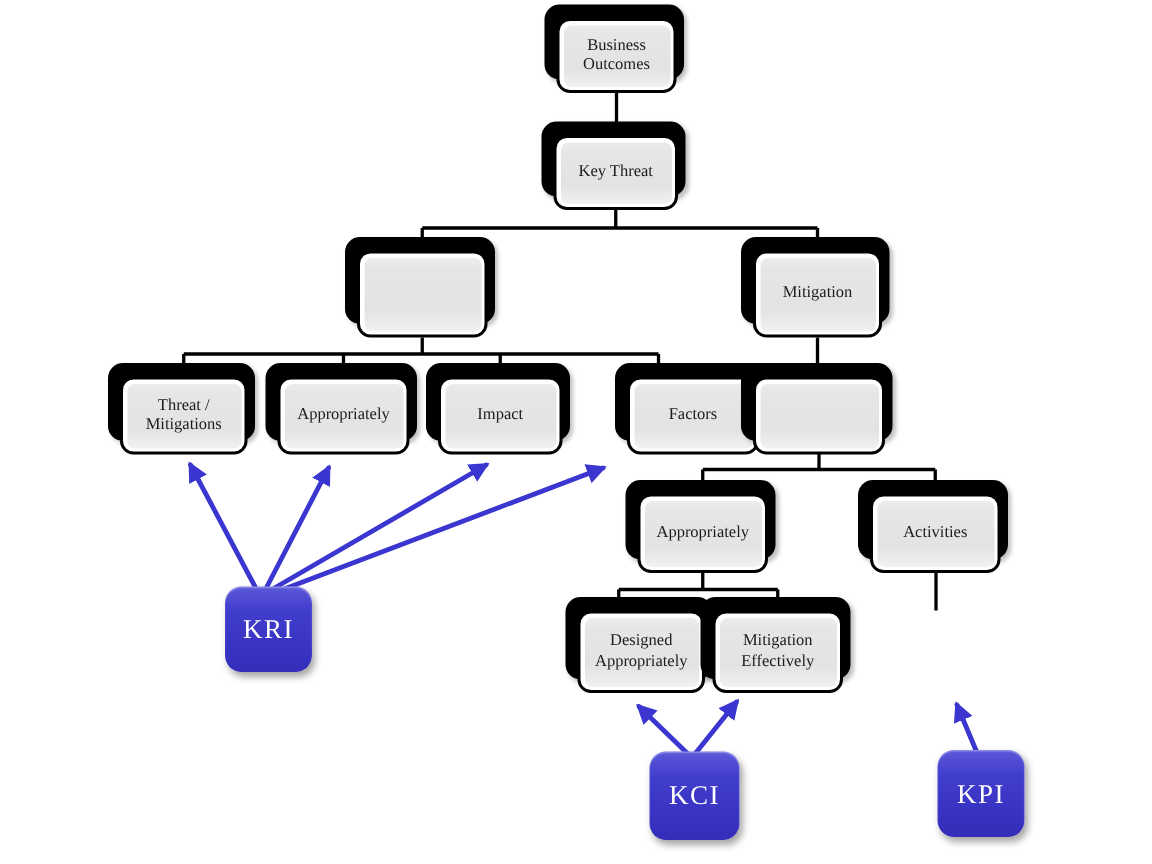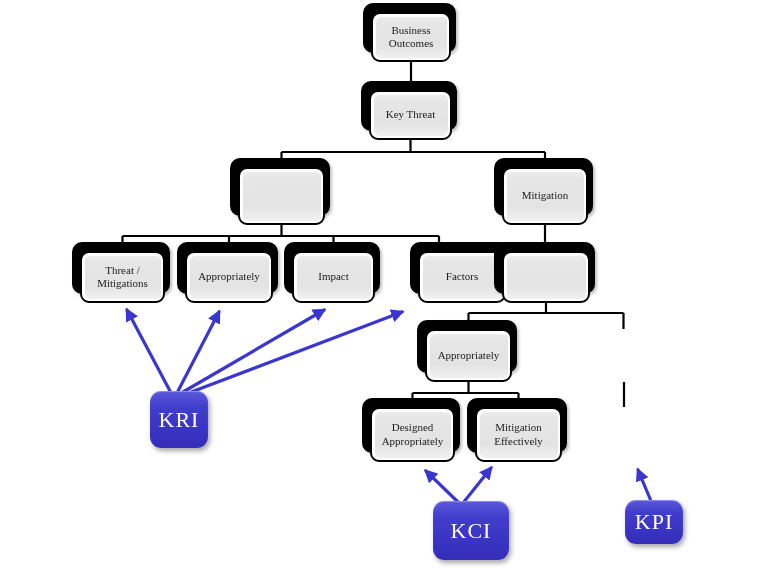--- a/index.html
+++ b/index.html
@@ -42,21 +42,21 @@
 
   
   .badge{
     position:absolute;z-index:4;
     border-radius:11px;
     background:linear-gradient(180deg,#5b58da 0%,#423ecd 28%,#3a35c5 60%,#332db8 100%);
     box-shadow:2px 3px 5px rgba(0,0,0,0.35), inset 0 1px 1px rgba(255,255,255,0.35);
     display:flex;align-items:center;justify-content:center;
   }
   .badge span{
-    color:#ffffff;font-size:22px;letter-spacing:1px;
+    color:#ffffff;font-size:18px;letter-spacing:1px;
     font-family:"Liberation Serif", serif;
   }
 </style>
 </head>
 <body>
 
 <div id="canvas">
 
   <svg class="layer connectors">
     <g stroke="#000000" stroke-width="2.2" fill="none">
@@ -141,22 +141,29 @@
   </div>
 
   <div class="node" style="left:425px;top:329px;width:87px;height:53px">
     <div class="nshadow"></div>
     <div class="nface">
         <div class="nfill"></div>
       <span class="nlabel">Appropriately</span>
     </div>
   </div>
 
-
-  <div class="node" style="left:370px;top:407px;width:85px;height:55px">
+  <div class="node" style="left:580px;top:329px;width:87px;height:53px">
+    <div class="nshadow"></div>
+    <div class="nface">
+        <div class="nfill"></div>
+      <span class="nlabel">Activities</span>
+    </div>
+  </div>
+
+  <div class="node" style="left:385px;top:407px;width:85px;height:55px">
     <div class="nshadow"></div>
     <div class="nface">
         <div class="nfill"></div>
       <span class="nlabel">Designed Appropriately</span>
     </div>
   </div>
 
   <div class="node" style="left:475px;top:407px;width:87px;height:55px">
     <div class="nshadow"></div>
     <div class="nface">
@@ -179,20 +186,20 @@
       <path d="M186 394 L402 312" marker-end="url(#ah)"></path>
       <path d="M459 503 L426 471" marker-end="url(#ah)"></path>
       <path d="M463 503 L491 468" marker-end="url(#ah)"></path>
       <path d="M651 501 L638 470" marker-end="url(#ah)"></path>
     </g>
   </svg>
 
   <div class="badge" style="left:150px;top:391px;width:58px;height:57px">
     <span>KRI</span>
   </div>
-  <div class="badge" style="left:433px;top:501px;width:76px;height:59px">
+  <div class="badge" style="left:433px;top:501px;width:60px;height:59px">
     <span>KCI</span>
   </div>
-  <div class="badge" style="left:625px;top:500px;width:58px;height:44px">
+  <div class="badge" style="left:625px;top:500px;width:58px;height:58px">
     <span>KPI</span>
   </div>
 
 </div>
 
 </body></html>

